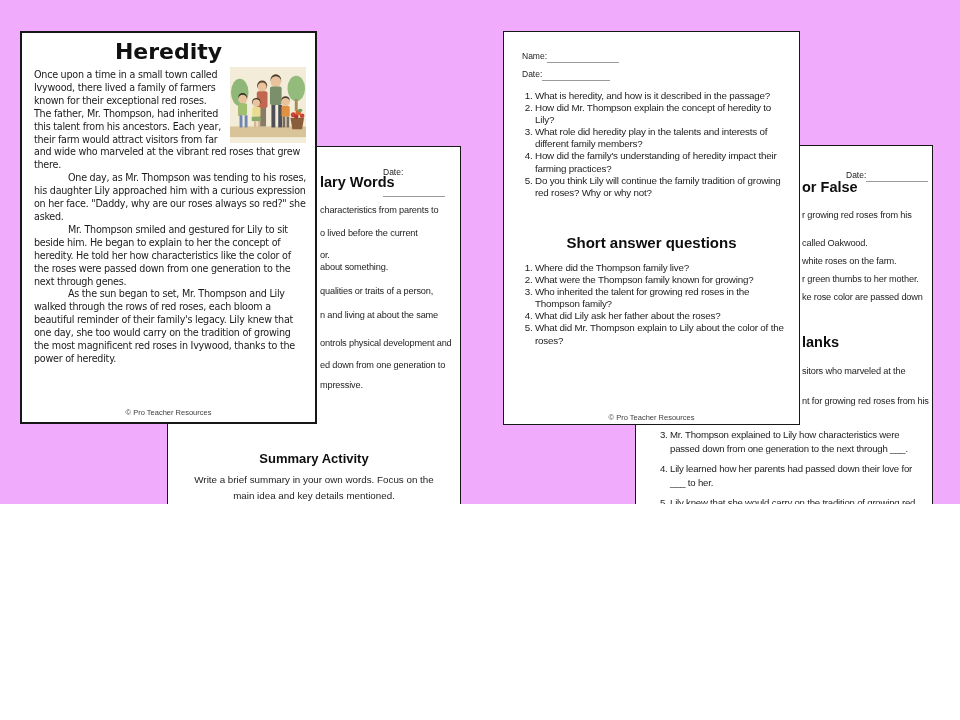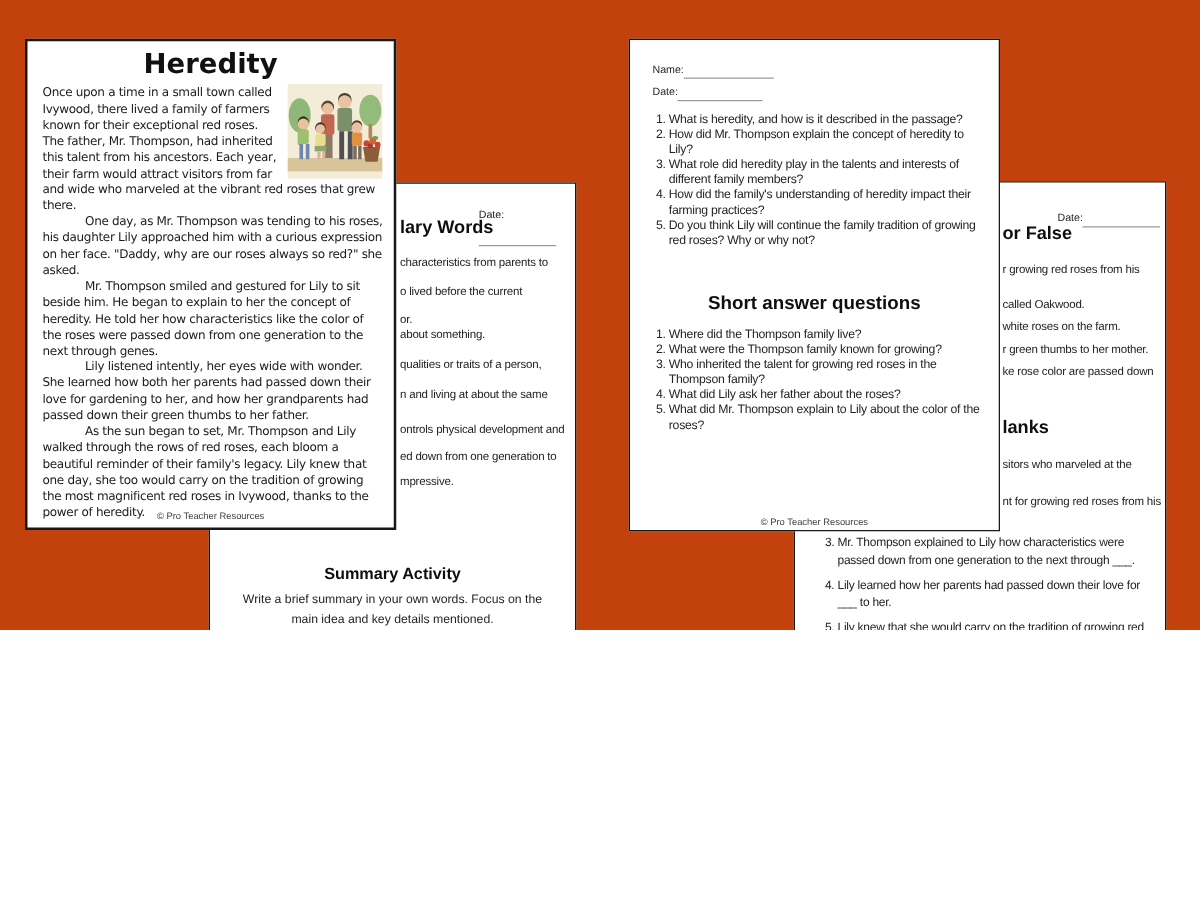--- a/index.html
+++ b/index.html
@@ -1,18 +1,18 @@
 <!DOCTYPE html>
 <html><head>
 <meta charset="utf-8">
 <style>
   * { margin:0; padding:0; box-sizing:border-box; }
   html,body { background:#ffffff; }
   .canvas {
-    position:relative; width:960px; height:504px; background:#c2410c;
+    position:relative; width:960px; height:504px; background:#f0abfc;
     overflow:hidden; font-family:"Liberation Sans", sans-serif; color:#1c1c1c;
   }
   .page {
     position:absolute; background:#ffffff; border:1.5px solid #171717;
     overflow:hidden;
   }
   
   .page1 { left:20px; top:31px; width:297px; height:393px; border-width:2px; z-index:4;
            font-family:"DejaVu Sans", sans-serif; }
   .page1 h1 { font-size:22px; font-weight:600; text-align:center; margin:6px 0 5px; color:#111; }
@@ -103,21 +103,20 @@
         <path d="M62 52 L76 52 L74 64 L64 64 Z" fill="#8a5d3b"></path>
         <circle cx="65" cy="49" r="2.6" fill="#c94434"></circle>
         <circle cx="70" cy="47" r="2.8" fill="#d9632e"></circle>
         <circle cx="74" cy="50" r="2.4" fill="#c94434"></circle>
         <circle cx="68" cy="51" r="2.2" fill="#b23628"></circle>
         <ellipse cx="72" cy="44.5" rx="2.4" ry="1.6" fill="#6f9c53"></ellipse>
       </svg>
       <p>Once upon a time in a small town called Ivywood, there lived a family of farmers known for their exceptional red roses. The father, Mr. Thompson, had inherited this talent from his ancestors. Each year, their farm would attract visitors from far and wide who marveled at the vibrant red roses that grew there.</p>
       <p class="ind">One day, as Mr. Thompson was tending to his roses, his daughter Lily approached him with a curious expression on her face. "Daddy, why are our roses always so red?" she asked.</p>
       <p class="ind">Mr. Thompson smiled and gestured for Lily to sit beside him. He began to explain to her the concept of heredity. He told her how characteristics like the color of the roses were passed down from one generation to the next through genes.</p>
-      <p class="ind">Lily listened intently, her eyes wide with wonder. She learned how both her parents had passed down their love for gardening to her, and how her grandparents had passed down their green thumbs to her father.</p>
       <p class="ind">As the sun began to set, Mr. Thompson and Lily walked through the rows of red roses, each bloom a beautiful reminder of their family's legacy. Lily knew that one day, she too would carry on the tradition of growing the most magnificent red roses in Ivywood, thanks to the power of heredity.</p>
     </div>
     <div class="pfooter">© Pro Teacher Resources</div>
   </div>
 
   <div class="page page2">
     <div class="p2-date">
       <span class="lbl">Date:</span><span class="uline" style="width:62px"></span>
     </div>
     <div class="p2-head fraghead">lary Words</div>

